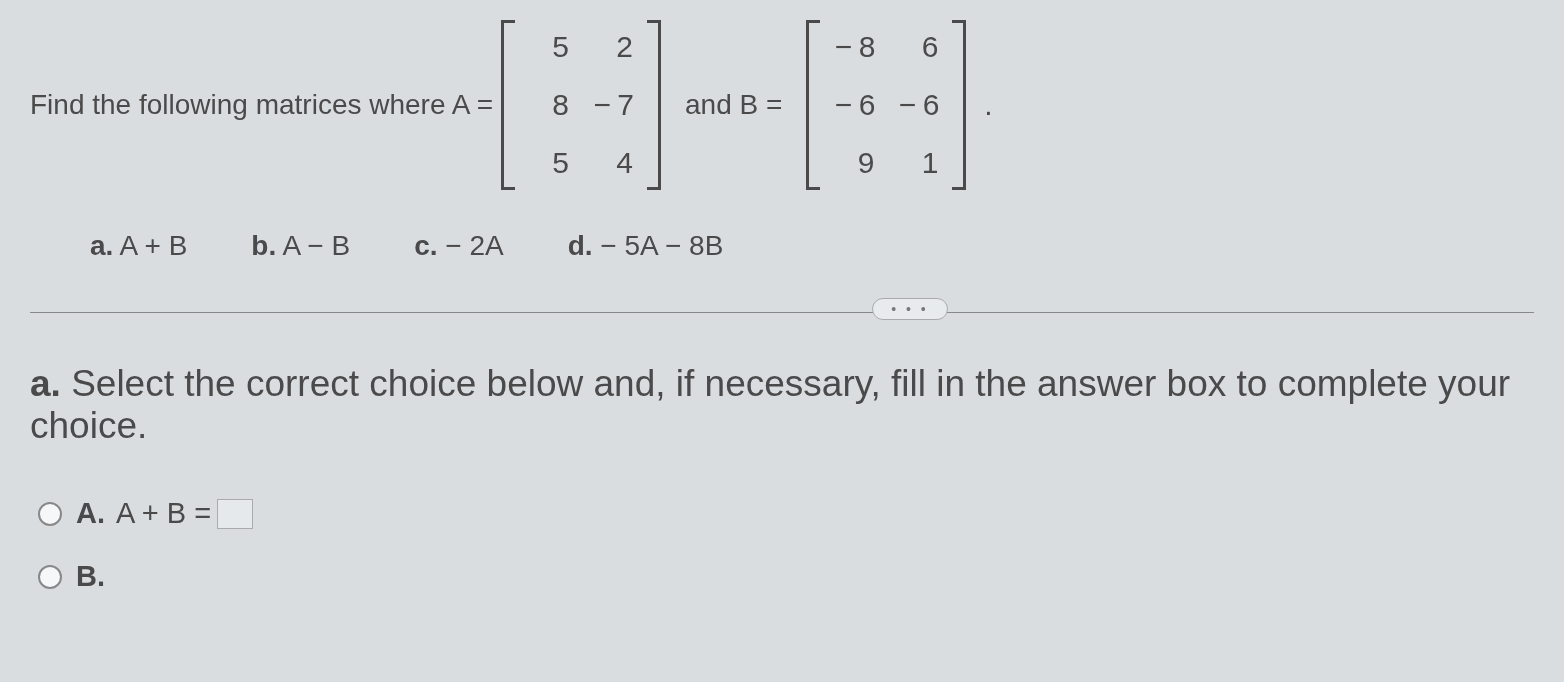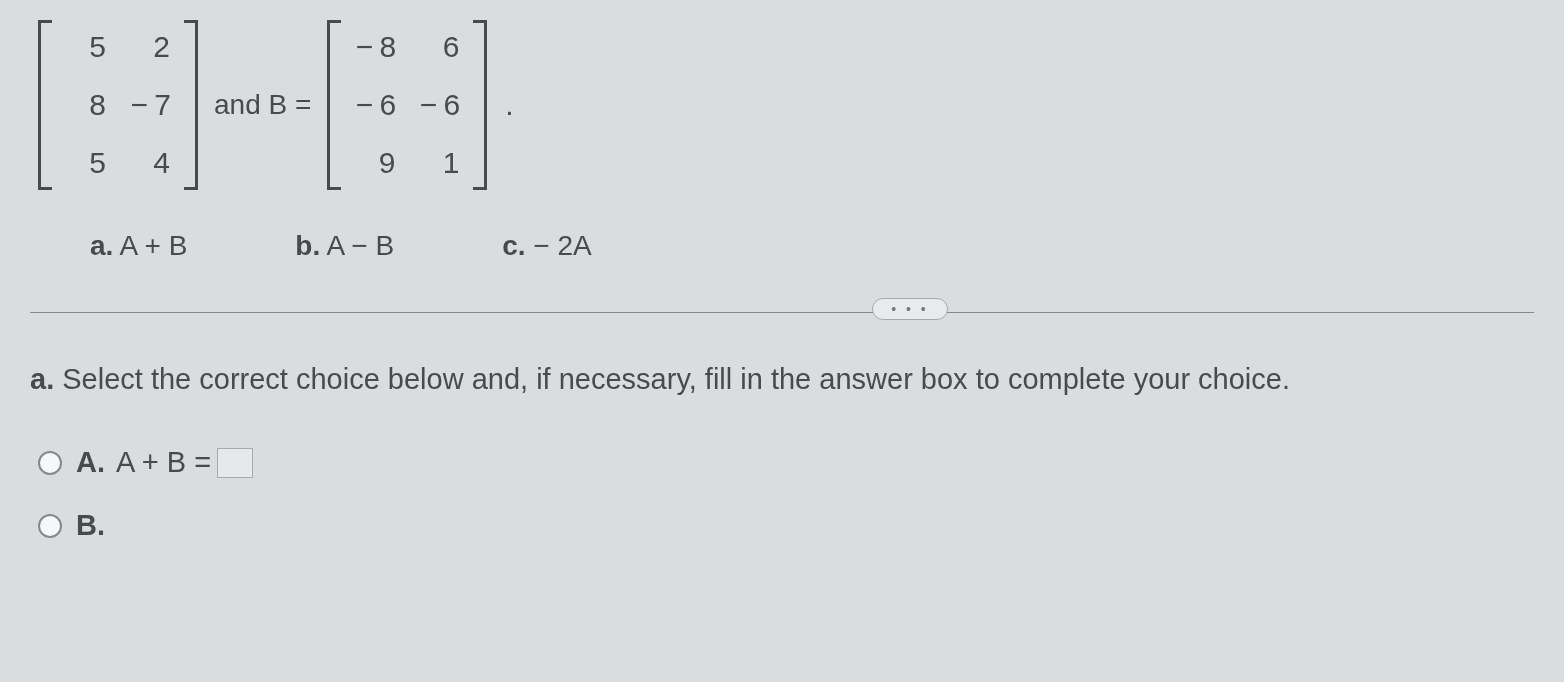--- a/index.html
+++ b/index.html
@@ -47,21 +47,21 @@
       align-items: center;
     }
     .matrix-cell {
       text-align: right;
       min-width: 40px;
       font-size: 30px;
       white-space: nowrap;
     }
     .options {
       display: flex;
-      gap: 108px;
+      gap: 64px;
       padding-left: 60px;
       margin-bottom: 50px;
     }
     .option-label { font-weight: bold; }
     .divider-row {
       position: relative;
       margin: 30px 0 50px 0;
     }
     .hr-line {
       border: none;
@@ -75,21 +75,21 @@
       border: 1px solid #aaa;
       border-radius: 14px;
       padding: 2px 18px;
       font-size: 14px;
       letter-spacing: 3px;
       color: #777;
       cursor: pointer;
     }
     .sub-question {
       margin-bottom: 50px;
-      font-size: 29px;
+      font-size: 37px;
     }
     .choice-row {
       display: flex;
       align-items: center;
       margin-bottom: 30px;
       padding-left: 8px;
       font-size: 29px;
     }
     .radio {
       width: 24px;
@@ -112,33 +112,34 @@
       vertical-align: middle;
       cursor: text;
     }
     .neg { letter-spacing: -1px; }
     .period-dot { margin-left: 10px; font-size: 30px; }
   </style>
 </head>
 <body>
 
 <div class="problem-statement">
+  <span>Find the following matrices where A =</span>
   <span class="matrix">
     <span class="bracket-left"></span>
     <span class="matrix-content">
       <span class="matrix-cell">5</span>
       <span class="matrix-cell">2</span>
       <span class="matrix-cell">8</span>
       <span class="matrix-cell neg">− 7</span>
       <span class="matrix-cell">5</span>
       <span class="matrix-cell">4</span>
     </span>
     <span class="bracket-right"></span>
   </span>
-  <span style="margin:0 8px;">and B =</span>
+  <span style="margin:0 16px;">and B =</span>
   <span class="matrix">
     <span class="bracket-left"></span>
     <span class="matrix-content">
       <span class="matrix-cell neg">− 8</span>
       <span class="matrix-cell">6</span>
       <span class="matrix-cell neg">− 6</span>
       <span class="matrix-cell neg">− 6</span>
       <span class="matrix-cell">9</span>
       <span class="matrix-cell">1</span>
     </span>
@@ -153,20 +154,24 @@
     <span>A + B</span>
   </div>
   <div>
     <span class="option-label">b.</span>
     <span>A − B</span>
   </div>
   <div>
     <span class="option-label">c.</span>
     <span>− 2A</span>
   </div>
+  <div>
+    <span class="option-label">d.</span>
+    <span>− 5A − 8B</span>
+  </div>
 </div>
 
 <div class="divider-row">
   <hr class="hr-line">
   <div class="ellipsis-pill">
     <span>• • •</span>
   </div>
 </div>
 
 <div class="sub-question">

